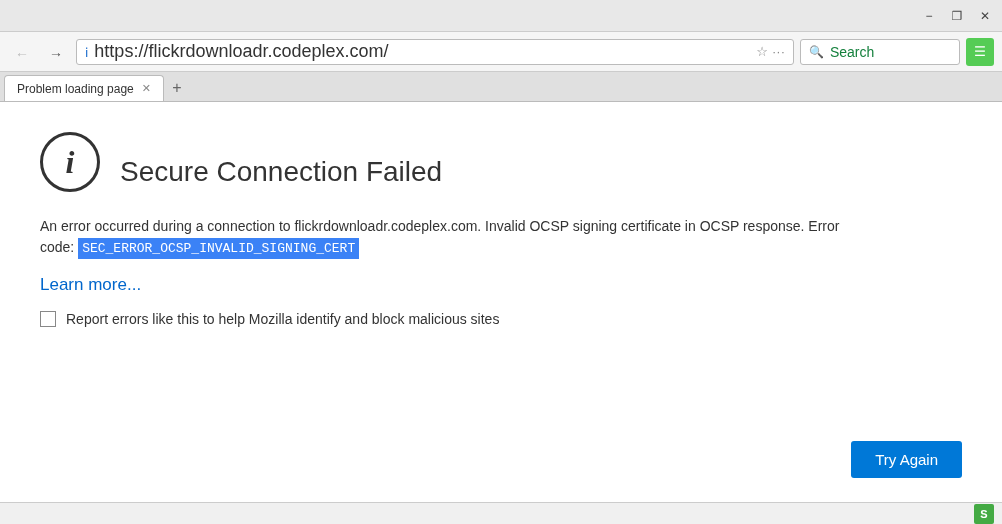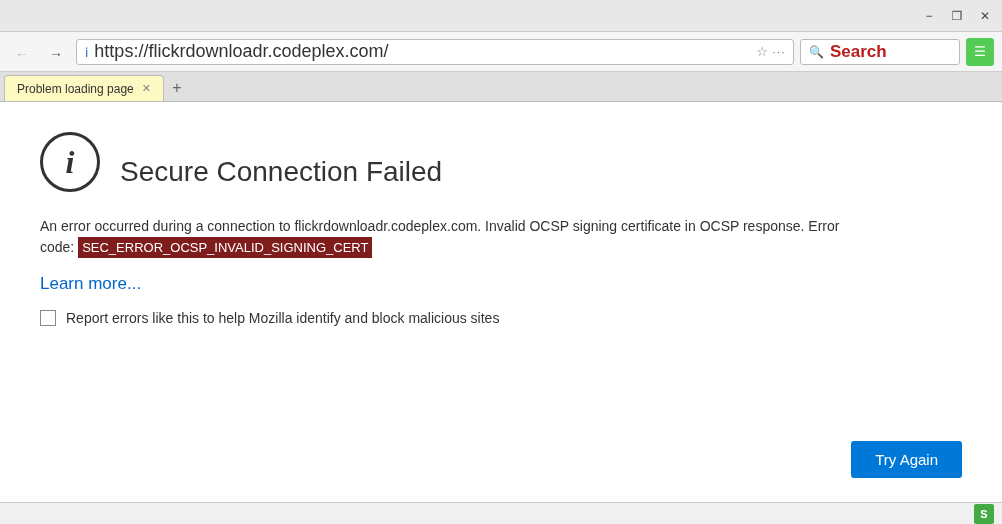--- a/index.html
+++ b/index.html
@@ -16,41 +16,41 @@
     
     .nav-bar { background: #f5f5f5; height: 40px; display: flex; align-items: center; padding: 0 8px; gap: 6px; border-bottom: 1px solid #ccc; }
     .nav-btn { width: 28px; height: 28px; border: 1px solid transparent; border-radius: 3px; background: transparent; cursor: pointer; display: flex; align-items: center; justify-content: center; font-size: 14px; color: #555; }
     .nav-btn.disabled { color: #bbb; cursor: default; }
     .address-bar { flex: 1; height: 26px; border: 1px solid #bbb; border-radius: 3px; background: white; display: flex; align-items: center; padding: 0 8px; gap: 6px; font-size: 13px; color: #333; }
     .address-info-icon { color: #1a6bcc; font-size: 13px; }
     .address-url { flex: 1; font-size: 18px; color: #333; }
     .address-actions { display: flex; gap: 4px; color: #888; font-size: 13px; }
     .search-bar { width: 160px; height: 26px; border: 1px solid #bbb; border-radius: 3px; background: white; display: flex; align-items: center; padding: 0 8px; gap: 6px; }
     .search-icon { color: #888; font-size: 12px; }
-    .search-text { font-size: 17px; color: #b91c1c; font-weight: bold; }
+    .search-text { font-size: 14px; color: #15803d; }
     .menu-btn { width: 28px; height: 28px; background: #5c5; border: none; border-radius: 3px; cursor: pointer; display: flex; align-items: center; justify-content: center; color: white; }
 
     
     .tab-bar { background: #e0e0e0; height: 30px; display: flex; align-items: flex-end; padding: 0 4px; border-bottom: 1px solid #bbb; }
-    .tab { background: #fef9c3; border: 1px solid #bbb; border-bottom: none; border-radius: 4px 4px 0 0; padding: 0 12px; height: 26px; display: flex; align-items: center; font-size: 12px; color: #333; gap: 8px; }
+    .tab { background: #ffffff; border: 1px solid #bbb; border-bottom: none; border-radius: 4px 4px 0 0; padding: 0 12px; height: 26px; display: flex; align-items: center; font-size: 12px; color: #333; gap: 8px; }
     .tab-close { color: #888; font-size: 11px; cursor: pointer; }
     .tab-new { width: 26px; height: 26px; display: flex; align-items: center; justify-content: center; font-size: 16px; color: #666; cursor: pointer; border: 1px solid transparent; border-radius: 4px 4px 0 0; }
 
     
     .content { background: white; flex: 1; padding: 30px 40px; display: flex; flex-direction: column; gap: 16px; position: relative; overflow: hidden; }
 
     
     .error-header { display: flex; align-items: center; gap: 20px; margin-bottom: 8px; }
     .info-icon-circle { width: 60px; height: 60px; border: 3px solid #333; border-radius: 50%; display: flex; align-items: center; justify-content: center; flex-shrink: 0; }
     .info-icon-circle .i-symbol { font-size: 32px; font-weight: bold; color: #333; font-style: italic; font-family: serif; }
     .error-title { font-size: 28px; font-weight: 300; color: #333; margin-top: 20px; }
 
     
     .error-description { font-size: 14px; color: #333; line-height: 1.5; max-width: 820px; }
-    .error-code { background: #7f1d1d; color: white; padding: 3px 4px; font-family: Liberation Sans, sans-serif; font-size: 13px; }
+    .error-code { background: #3b82f6; color: white; padding: 3px 4px; font-family: Liberation Mono, monospace; font-size: 13px; }
 
     
     .bullet-list { list-style: disc; padding-left: 24px; font-size: 14px; color: #333; line-height: 1.8; }
     .bullet-list li { max-width: 820px; }
 
     
     .learn-more { color: #0066cc; font-size: 17px; text-decoration: none; cursor: pointer; }
 
     
     .checkbox-row { display: flex; align-items: center; gap: 10px; font-size: 14px; color: #333; text-align: right; }

